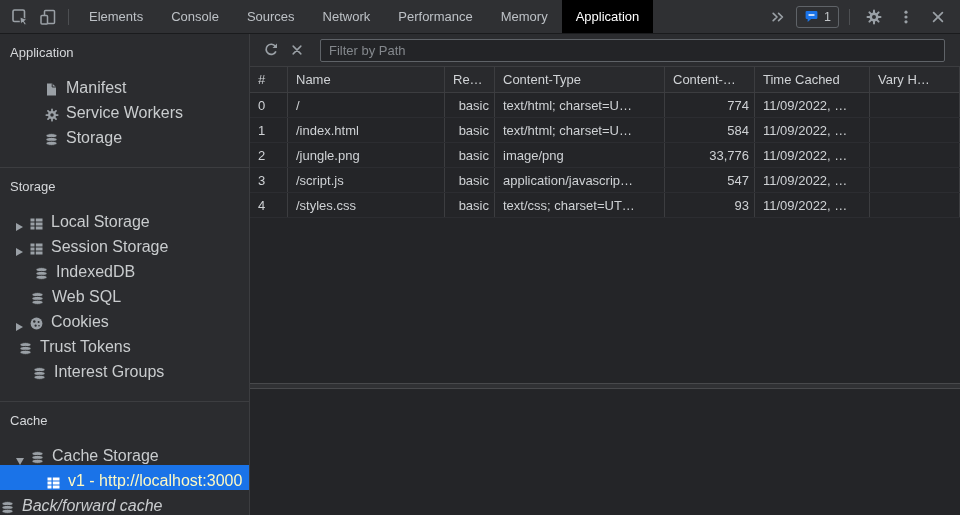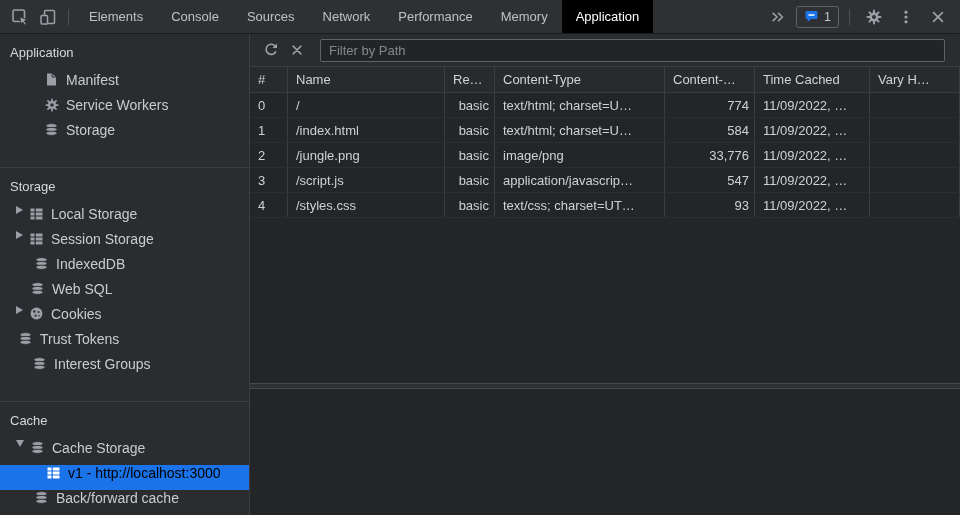--- a/index.html
+++ b/index.html
@@ -25,23 +25,23 @@
   
   .body-row { display:flex; height:481px; }
 
   
   .sidebar { width:250px; min-width:250px; background:#2b2c2f; border-right:1px solid #3c3d40;
              overflow:hidden; }
   .tree-section { padding-top:6px; }
   .tree-section + .tree-section { margin-top:20px; border-top:1px solid #3c3d40; }
   .tree-section-title { height:26px; line-height:26px; padding-left:10px; font-size:13px;
                         color:#d5d7da; margin-bottom:6px; }
-  .tree-item { height:25px; display:flex; align-items:flex-start; font-size:14px; color:#c9ccce;
+  .tree-item { height:25px; display:flex; align-items:flex-end; font-size:16px; color:#c9ccce;
                cursor:pointer; white-space:nowrap; }
-  .tree-item.selected { background:#1a73e8; color:#000000; }
+  .tree-item.selected { background:#1a73e8; color:#fef9c3; }
   .tree-icon { width:15px; height:15px; margin-right:7px; display:flex; align-items:center;
                justify-content:center; flex:none; }
   .arr { flex:none; margin-right:6px; }
   .arr-r { width:0; height:0; border-left:7px solid #9aa0a6;
            border-top:4.5px solid transparent; border-bottom:4.5px solid transparent; }
   .arr-d { width:0; height:0; border-top:7px solid #9aa0a6;
            border-left:4.5px solid transparent; border-right:4.5px solid transparent; }
 
   
   .main { flex:1; display:flex; flex-direction:column; min-width:0; background:#242528; }
@@ -303,21 +303,21 @@
                 <rect x="5.8" y="0.5" width="6.7" height="3"></rect>
                 <rect x="0.5" y="4.5" width="4" height="3"></rect>
                 <rect x="5.8" y="4.5" width="6.7" height="3"></rect>
                 <rect x="0.5" y="8.5" width="4" height="3"></rect>
                 <rect x="5.8" y="8.5" width="6.7" height="3"></rect>
               </g>
             </svg>
           </div>
           <span>v1 - http://localhost:3000</span>
         </div>
-        <div class="tree-item" style="padding-left: 34px;">
+        <div class="tree-item" style=" font-style: italic;">
           <div class="tree-icon">
             <svg width="13" height="13" viewBox="0 0 13 13">
               <g fill="#9aa0a6" stroke="#2b2c2f" stroke-width="0.9">
                 <ellipse cx="6.5" cy="2.7" rx="5.6" ry="2.1"></ellipse>
                 <ellipse cx="6.5" cy="6.5" rx="5.6" ry="2.1"></ellipse>
                 <ellipse cx="6.5" cy="10.3" rx="5.6" ry="2.1"></ellipse>
               </g>
             </svg>
           </div>
           <span>Back/forward cache</span>

